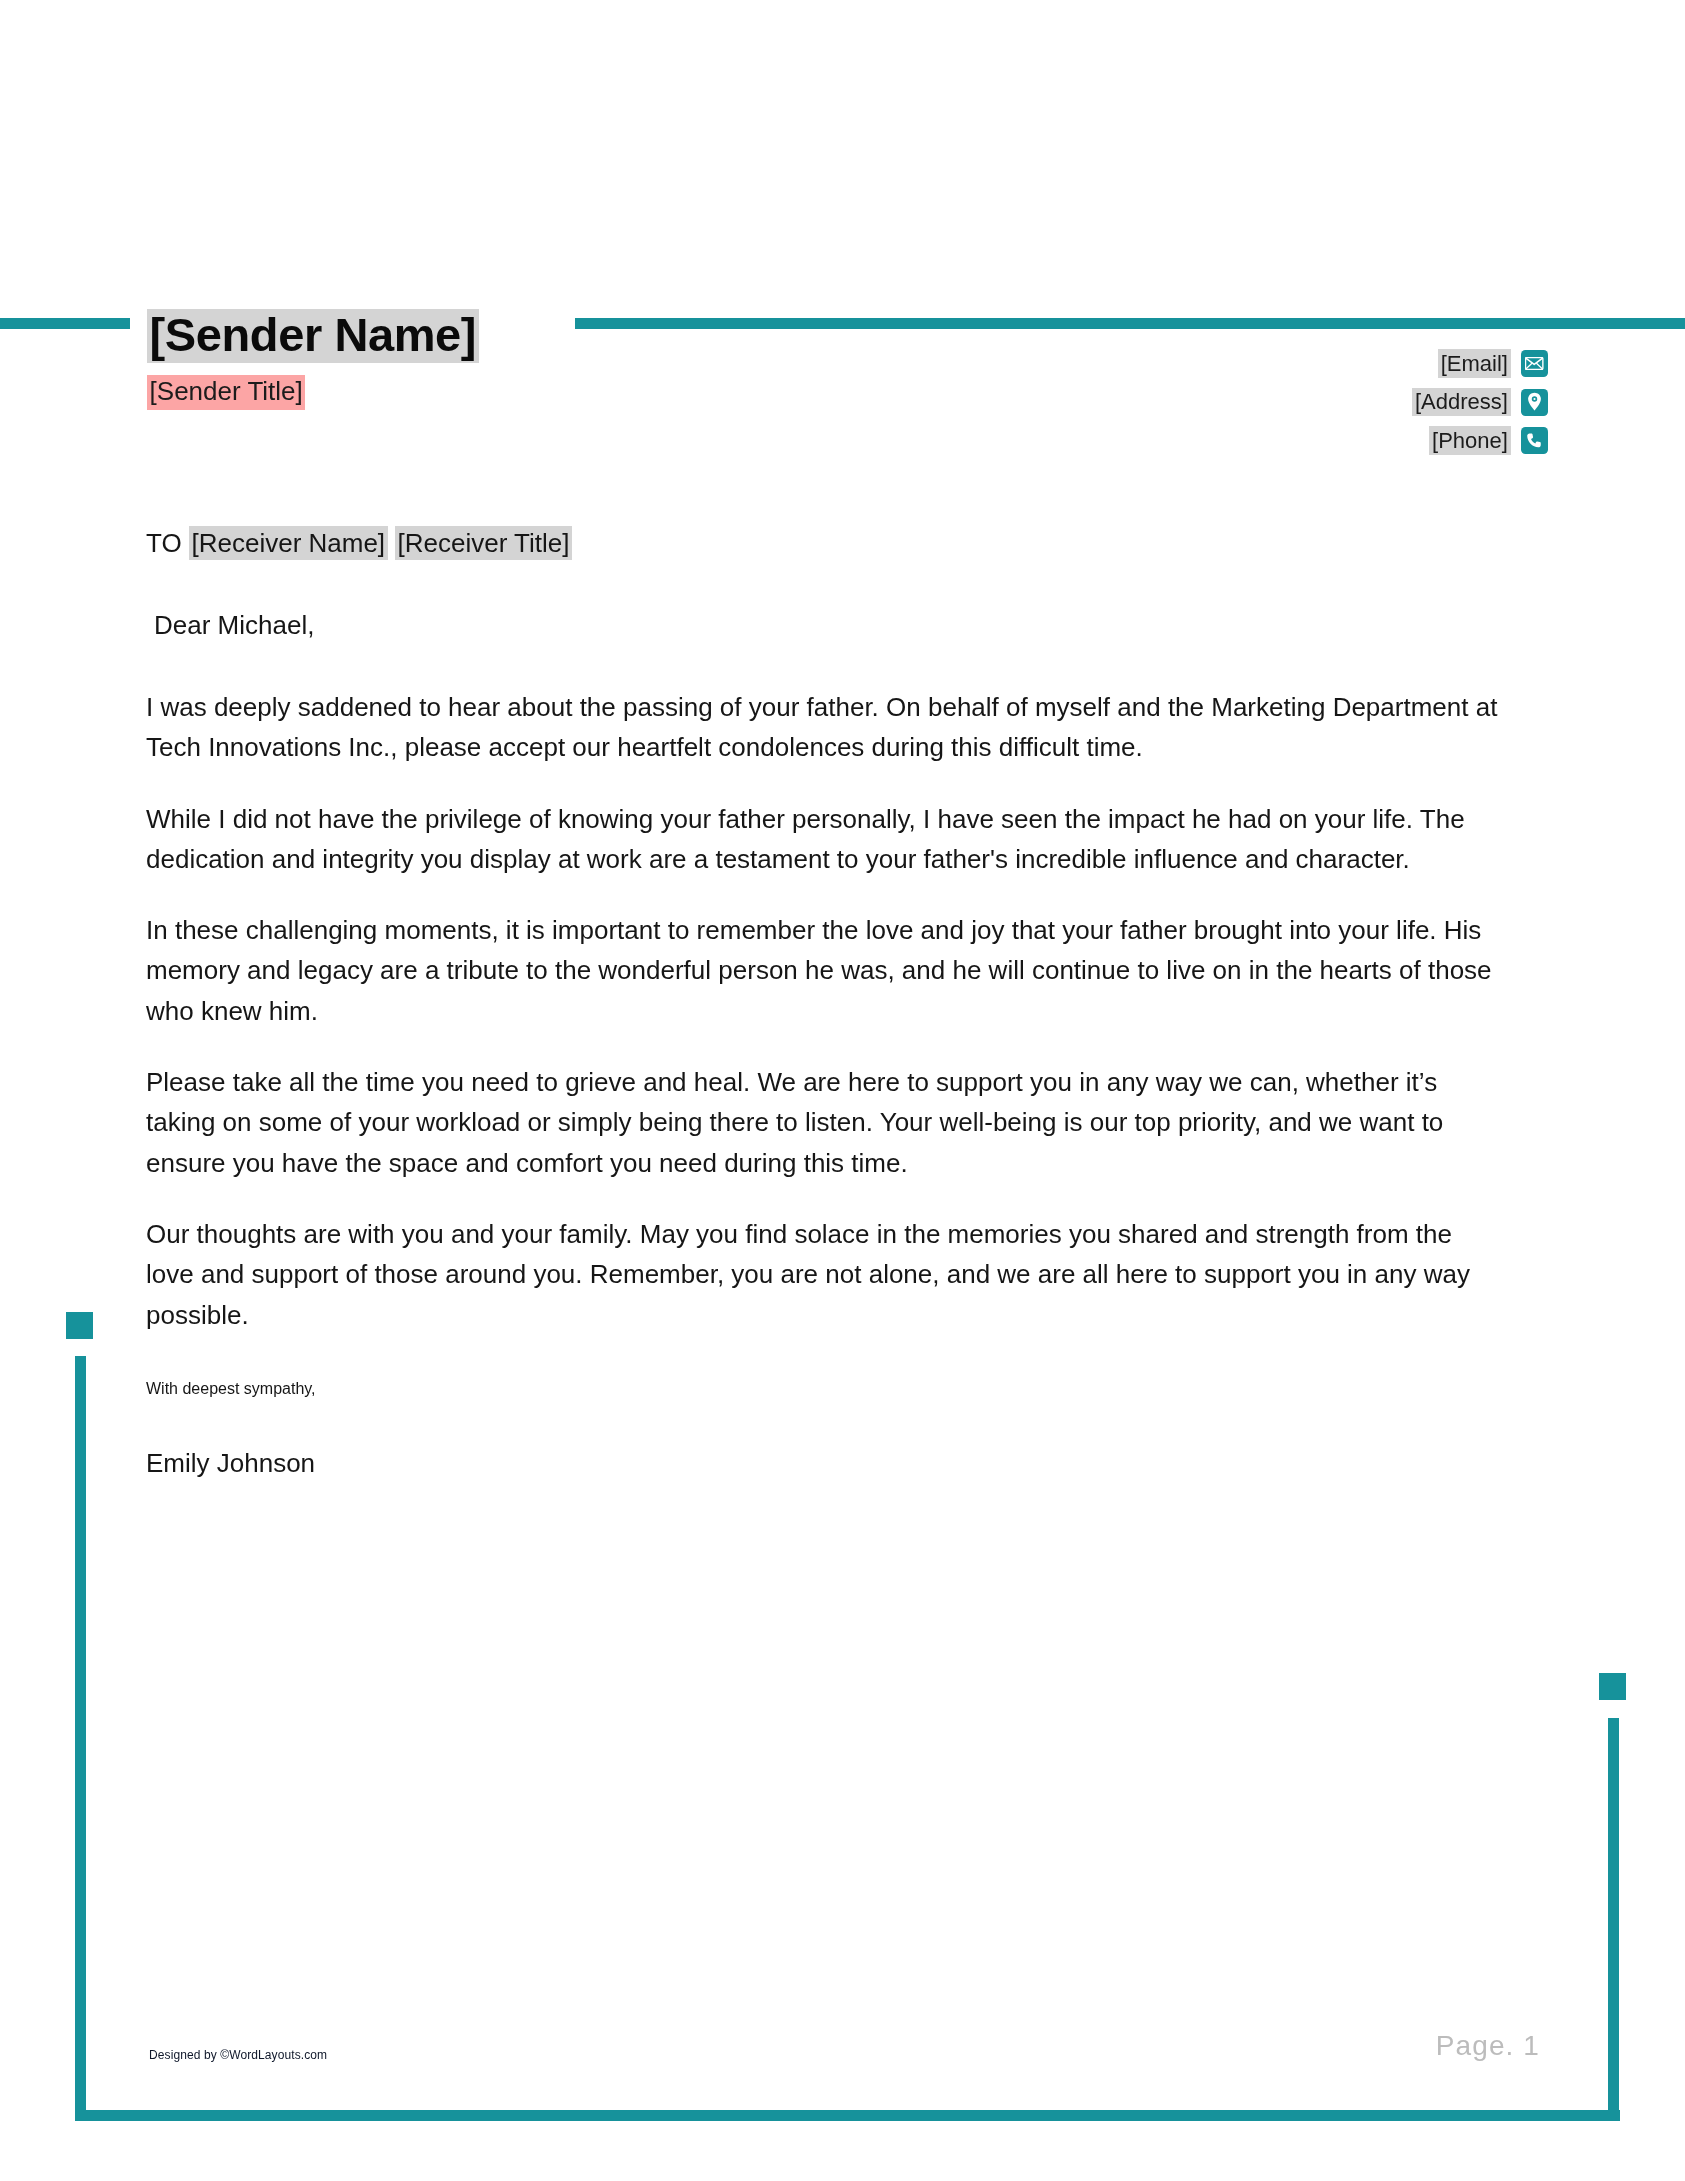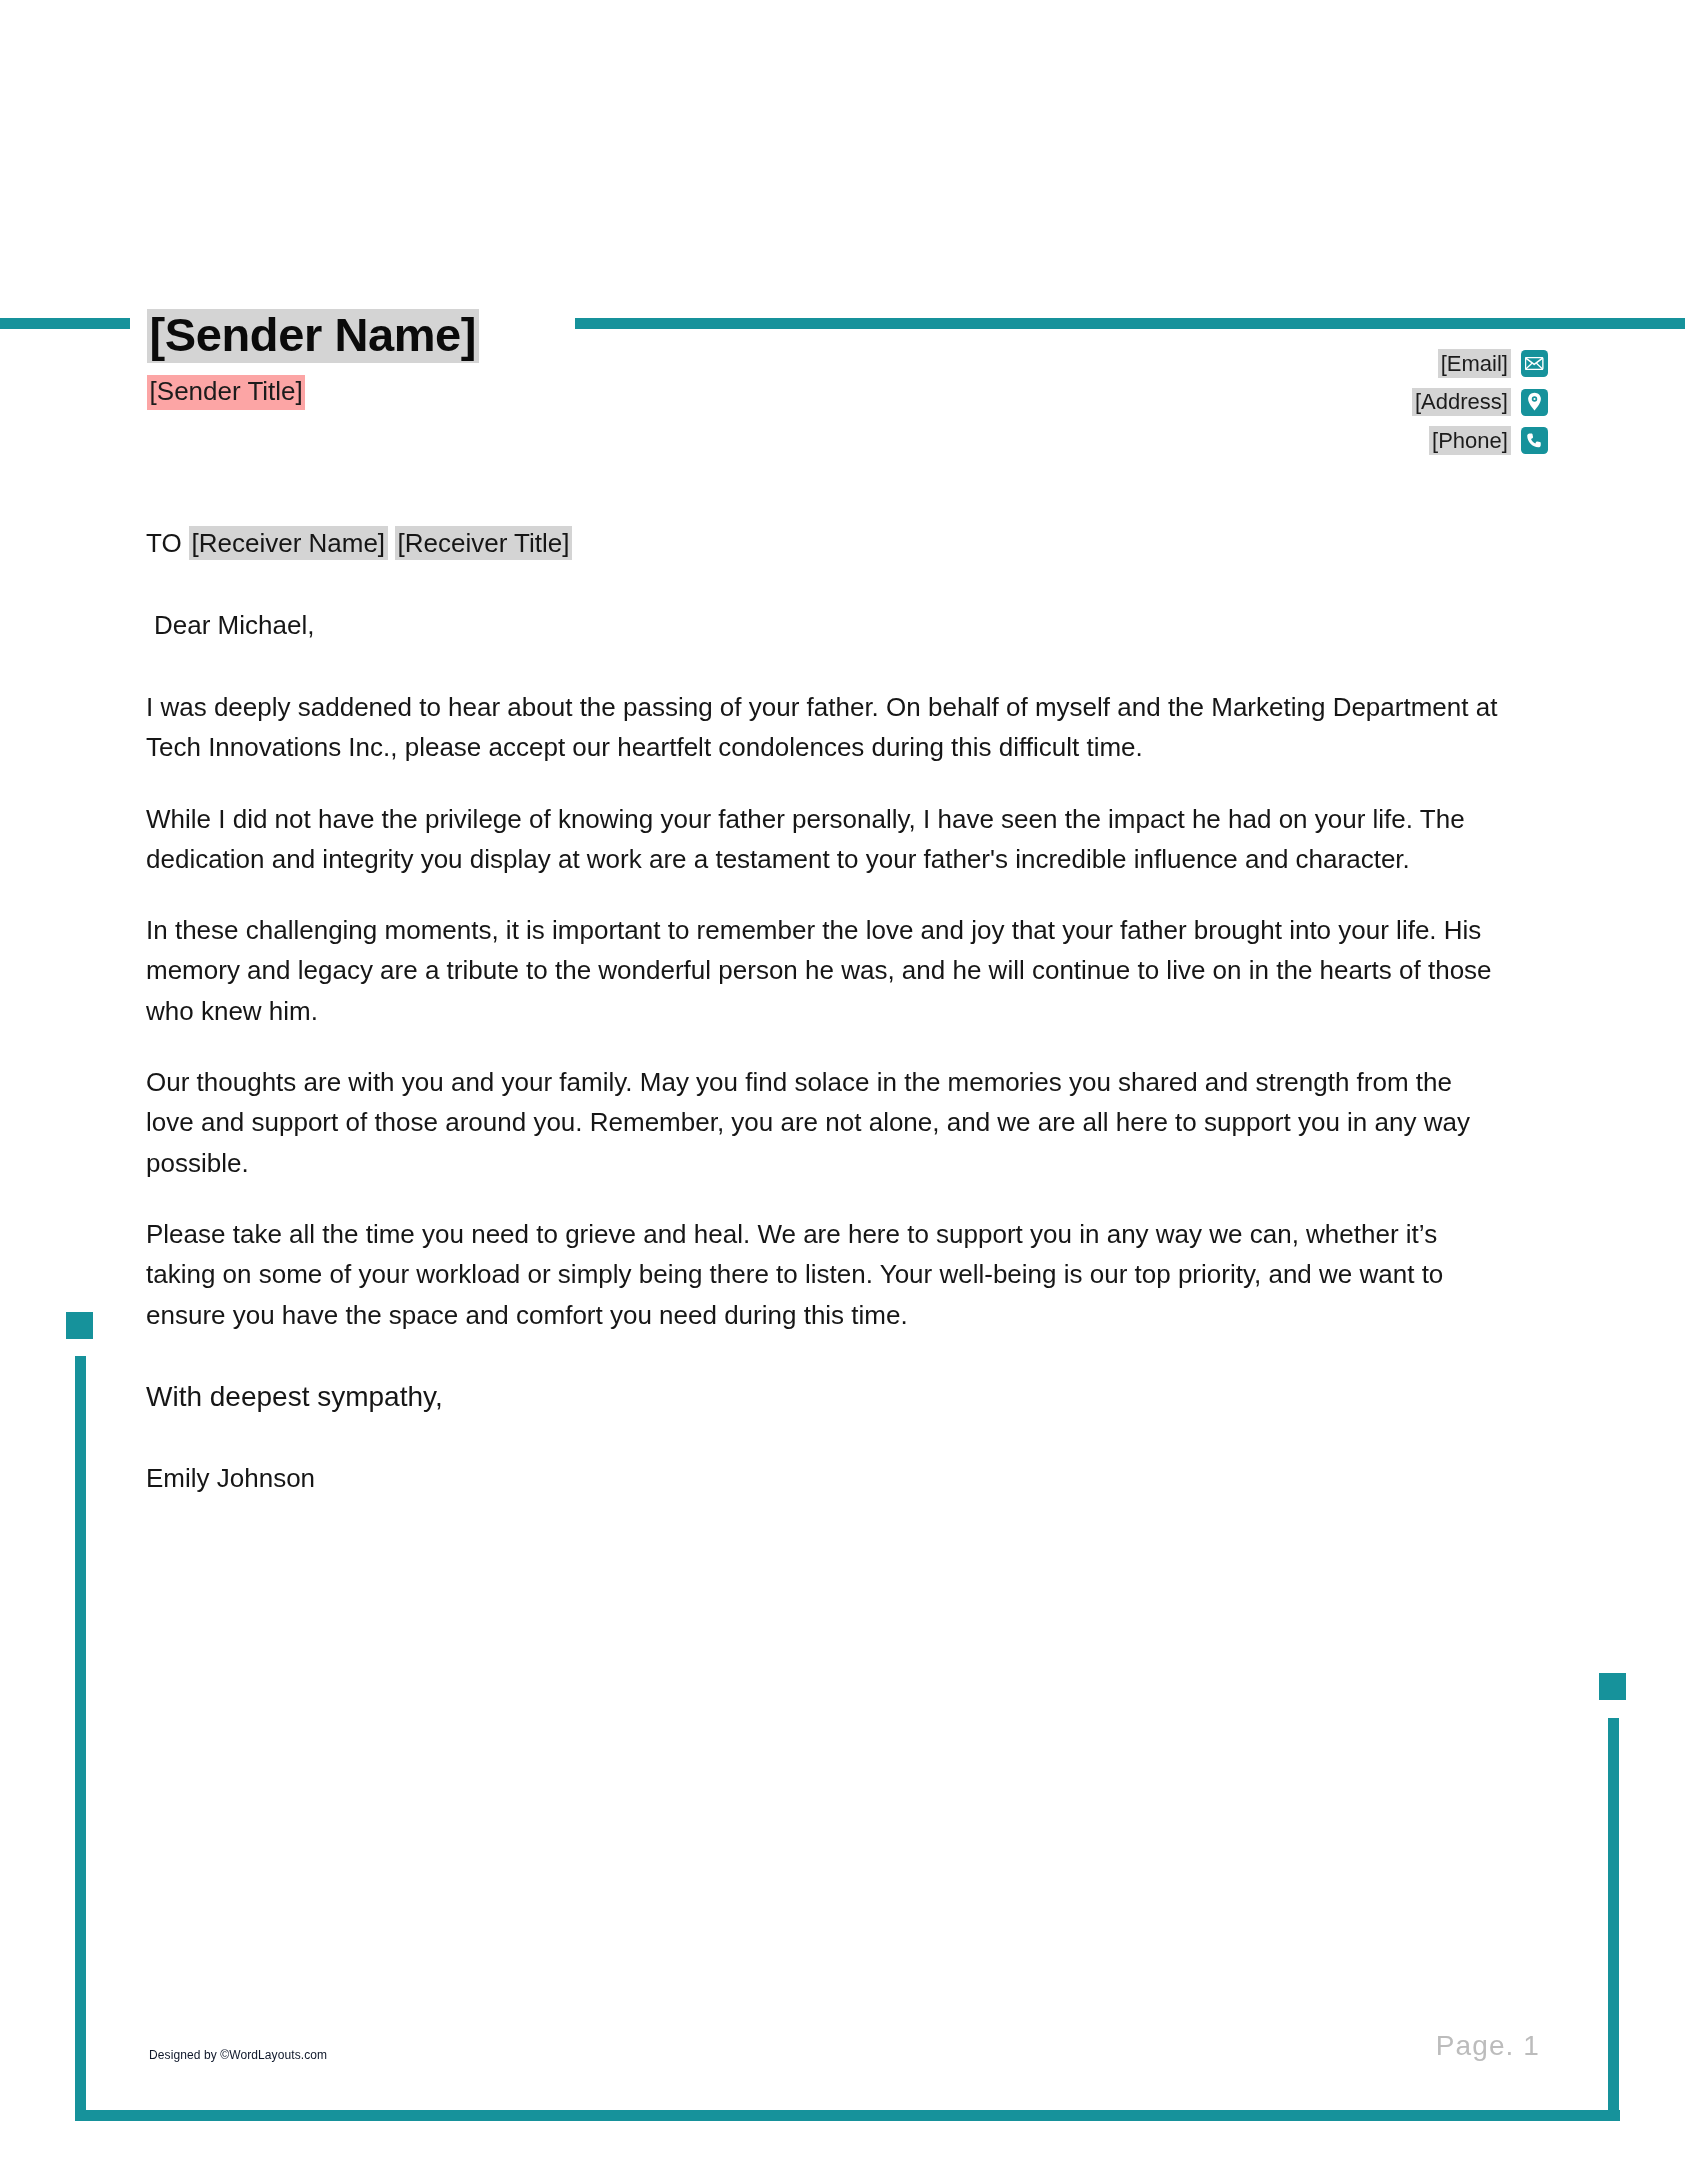--- a/index.html
+++ b/index.html
@@ -176,21 +176,21 @@
   }
   .para {
     font-size: 26px;
     line-height: 1.55;
     margin: 0 0 31px 0;
     max-width: 1356px;
     color: #161616;
     font-stretch: condensed;
   }
   .closing {
-    font-size: 28px;
+    font-size: 16px;
     line-height: 1.25;
     margin: 44px 0 12px 0;
   }
   .signature {
     font-size: 26px;
     line-height: 1.25;
     margin: 48px 0 0 0;
   }
 
   
@@ -272,22 +272,22 @@
       <span class="to-word">TO</span>
       <span class="chip">[Receiver Name]</span>
       <span class="chip">[Receiver Title]</span>
     </p>
 
     <p class="salutation">Dear Michael,</p>
 
     <p class="para">I was deeply saddened to hear about the passing of your father. On behalf of myself and the Marketing Department at Tech Innovations Inc., please accept our heartfelt condolences during this difficult time.</p>
     <p class="para">While I did not have the privilege of knowing your father personally, I have seen the impact he had on your life. The dedication and integrity you display at work are a testament to your father's incredible influence and character.</p>
     <p class="para">In these challenging moments, it is important to remember the love and joy that your father brought into your life. His memory and legacy are a tribute to the wonderful person he was, and he will continue to live on in the hearts of those who knew him.</p>
+    <p class="para">Please take all the time you need to grieve and heal. We are here to support you in any way we can, whether it’s taking on some of your workload or simply being there to listen. Your well-being is our top priority, and we want to ensure you have the space and comfort you need during this time.</p>
     <p class="para">Our thoughts are with you and your family. May you find solace in the memories you shared and strength from the love and support of those around you. Remember, you are not alone, and we are all here to support you in any way possible.</p>
-    <p class="para">Please take all the time you need to grieve and heal. We are here to support you in any way we can, whether it’s taking on some of your workload or simply being there to listen. Your well-being is our top priority, and we want to ensure you have the space and comfort you need during this time.</p>
 
     <p class="closing">With deepest sympathy,</p>
     <p class="signature">Emily Johnson</p>
 
   </div>
 
   <div class="footer-credit">Designed by ©WordLayouts.com</div>
   <div class="footer-page">Page. 1</div>
 
 </div>

